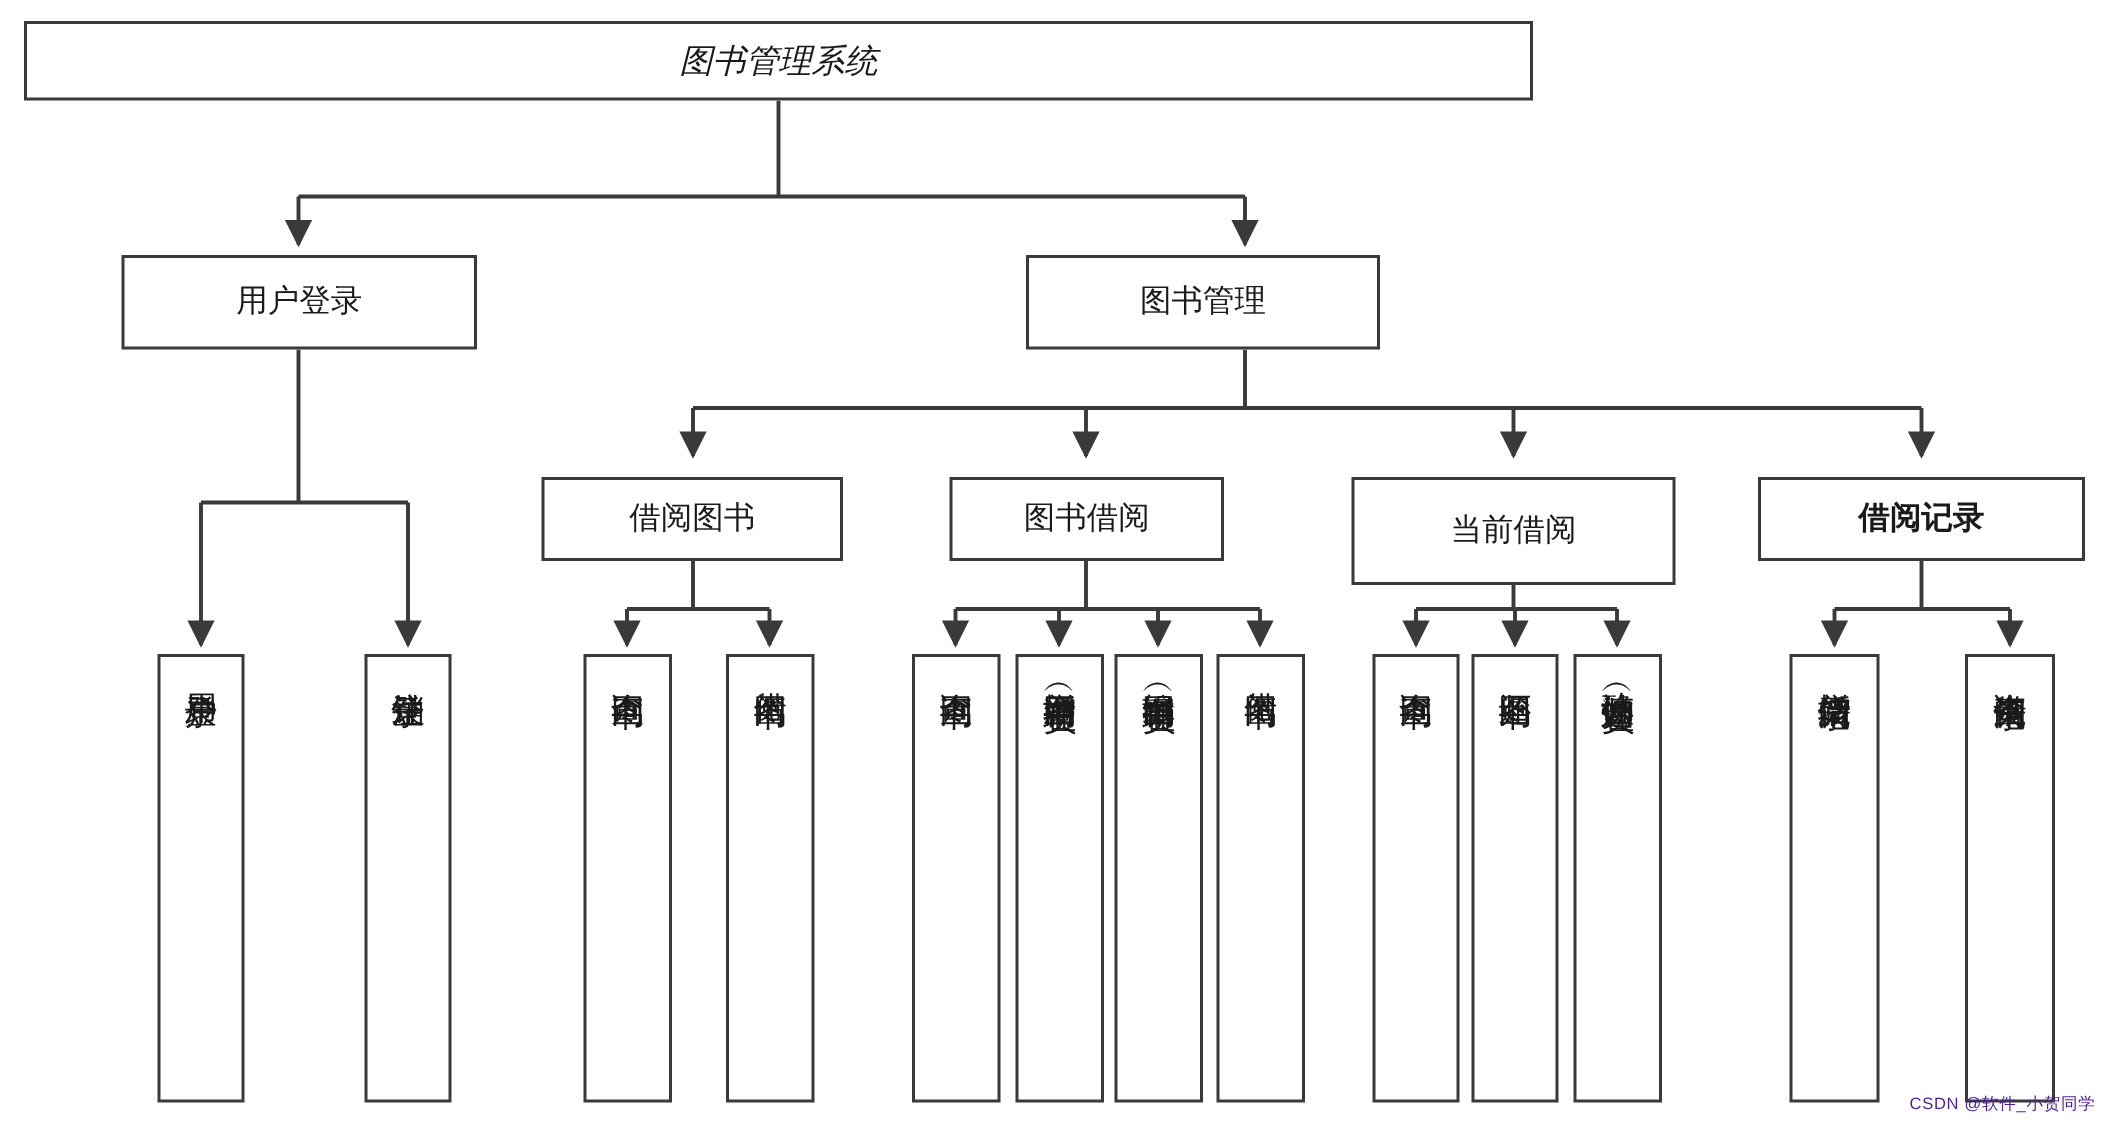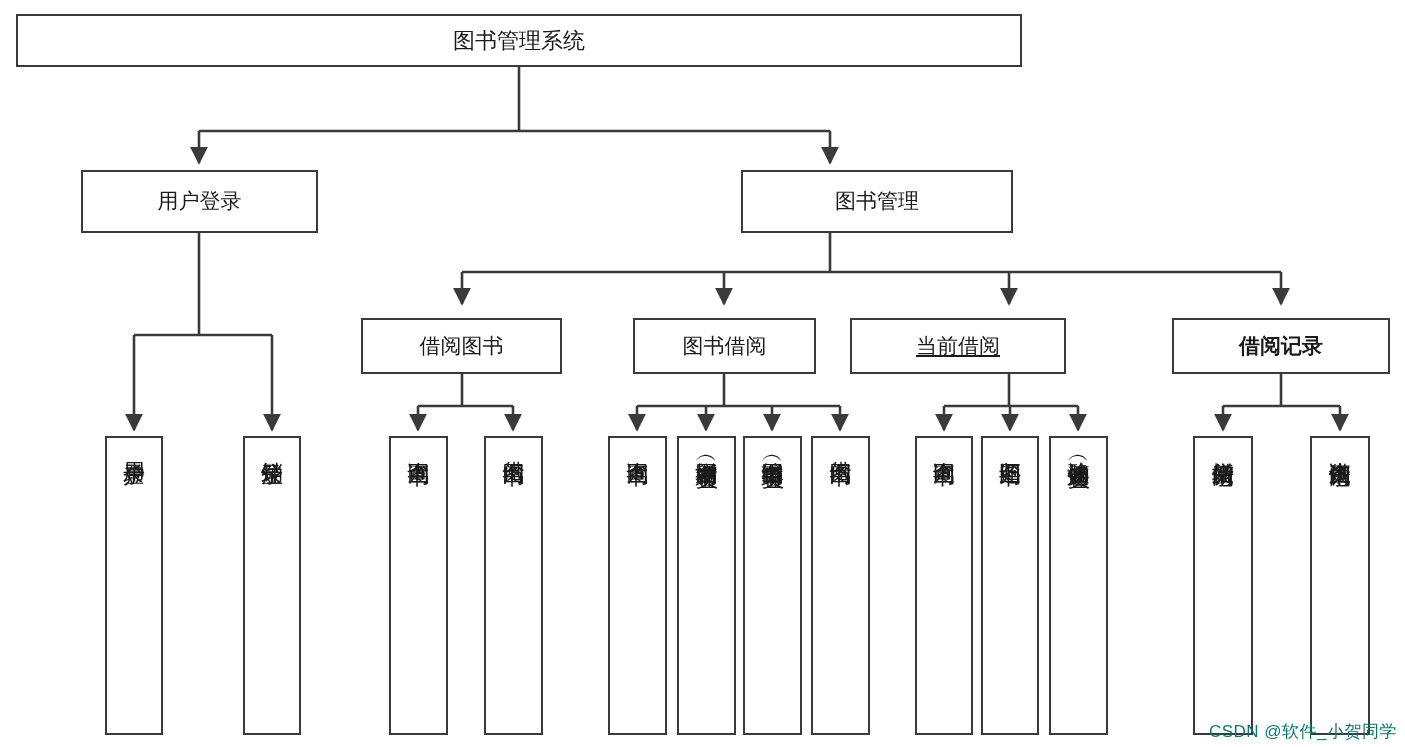--- a/index.html
+++ b/index.html
@@ -56,22 +56,22 @@
     text-orientation: upright;
     font-size: 22px;
     letter-spacing: 1px;
     line-height: 1;
     white-space: nowrap;
   }
   #watermark {
     position: absolute;
     right: 8px;
     bottom: 4px;
-    font-size: 17px;
-    color: #0f766e;
+    font-size: 11px;
+    color: #4c1d95;
     letter-spacing: 0.5px;
     white-space: nowrap;
     pointer-events: none;
   }
 </style>
 </head>
 <body>
 
 <div id="canvas">
 
@@ -118,38 +118,38 @@
       <path d="M 1010 406 L 1010 430" marker-end="url(#arrow)"></path>
       <path d="M 1078 406 L 1078 430" marker-end="url(#arrow)"></path>
 
       <path d="M 1281 374 L 1281 406"></path>
       <path d="M 1223 406 L 1340 406"></path>
       <path d="M 1223 406 L 1223 430" marker-end="url(#arrow)"></path>
       <path d="M 1340 406 L 1340 430" marker-end="url(#arrow)"></path>
     </g>
   </svg>
 
-  <div class="node root horiz" style="left:16px; top:14px; width:1006px; height:53px;">
+  <div class="node root horiz" style="left:16px; top:14px; width:1006px; height:53px;font-style:italic;">
     <span class="node-label">图书管理系统</span>
   </div>
 
   <div class="node horiz" style="left:81px; top:170px; width:237px; height:63px;">
     <span class="node-label">用户登录</span>
   </div>
-  <div class="node horiz" style="left:741px; top:170px; width:272px; height:63px;">
+  <div class="node horiz" style="left:684px; top:170px; width:236px; height:63px;">
     <span class="node-label">图书管理</span>
   </div>
 
   <div class="node horiz" style="left:361px; top:318px; width:201px; height:56px;">
     <span class="node-label">借阅图书</span>
   </div>
   <div class="node horiz" style="left:633px; top:318px; width:183px; height:56px;">
     <span class="node-label">图书借阅</span>
   </div>
-  <div class="node horiz" style="left:850px; top:318px; width:216px; height:56px;text-decoration:underline;">
+  <div class="node horiz" style="left:901px; top:318px; width:216px; height:72px;">
     <span class="node-label">当前借阅</span>
   </div>
   <div class="node horiz" style="left:1172px; top:318px; width:218px; height:56px;font-weight:bold;">
     <span class="node-label">借阅记录</span>
   </div>
 
   <div class="node vert" style="left:105px; top:436px; width:58px; height:299px;">
     <span class="node-label">用户登录</span>
   </div>
   <div class="node vert" style="left:243px; top:436px; width:58px; height:299px;">

